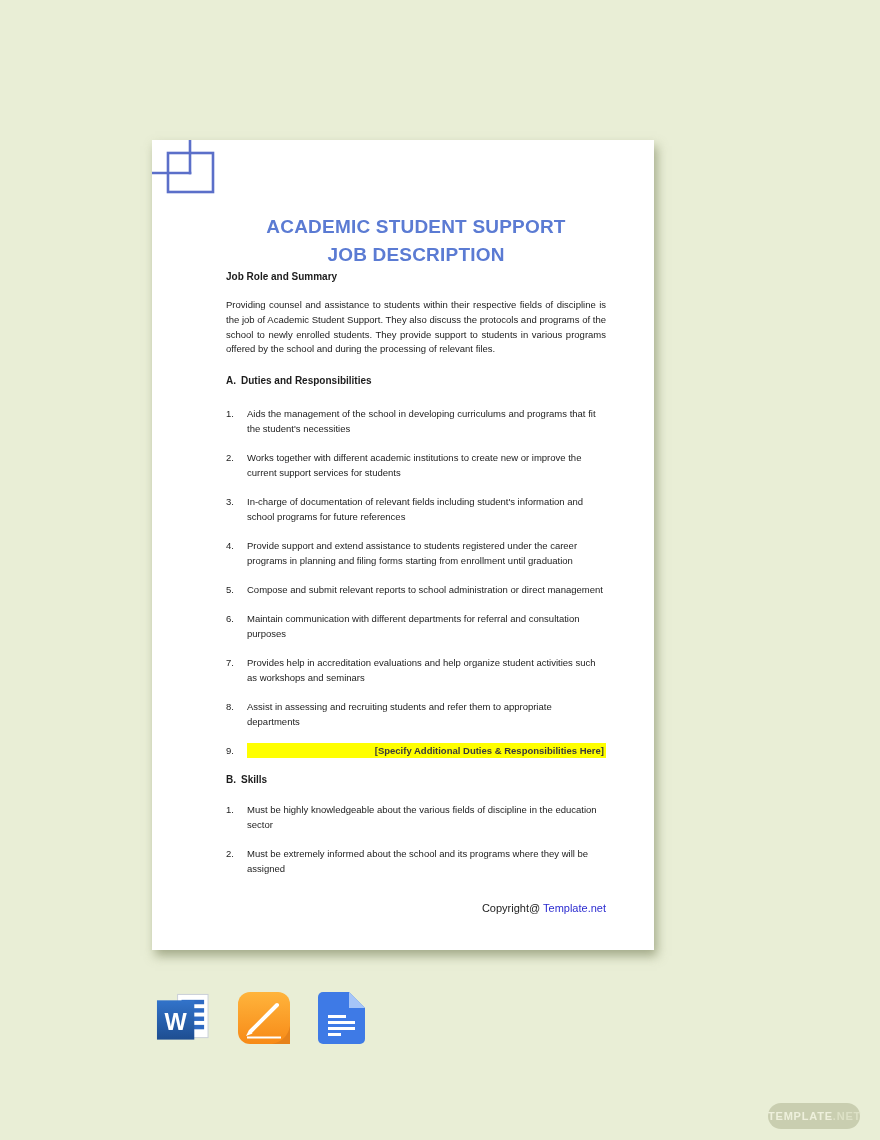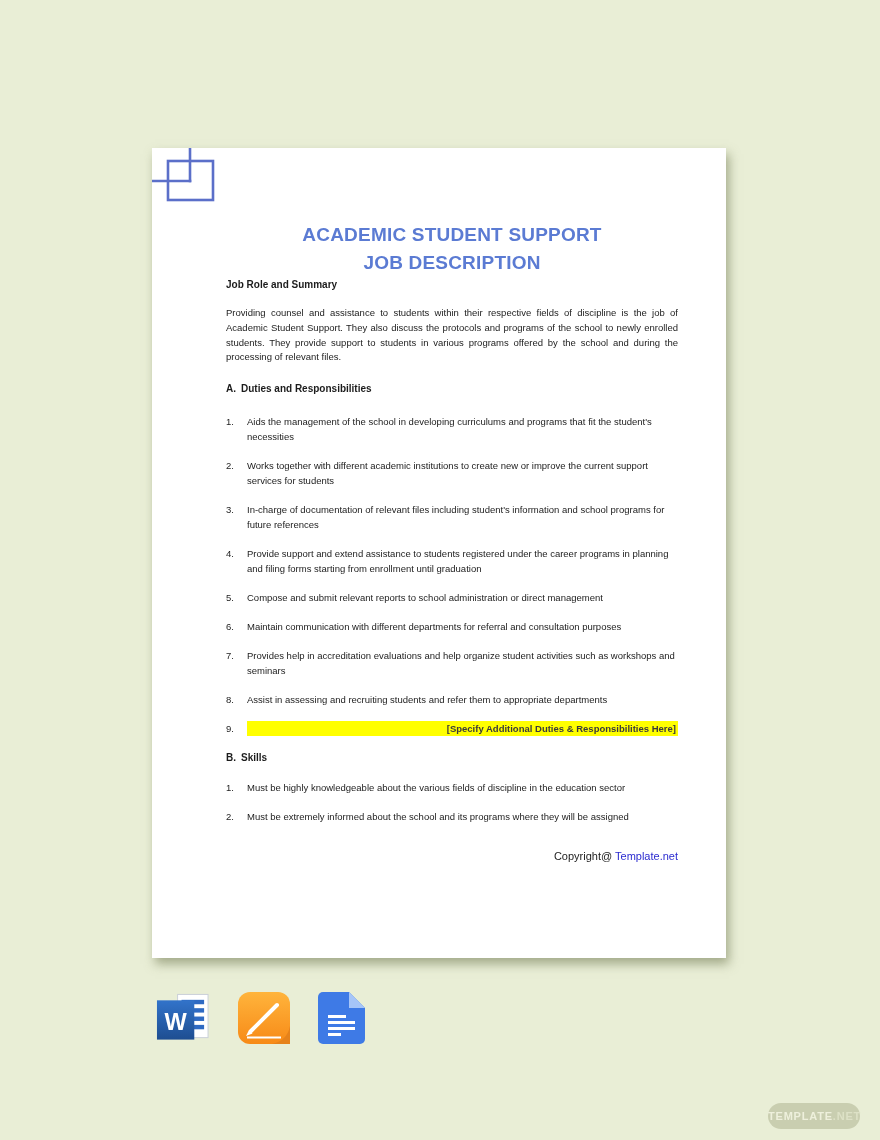--- a/index.html
+++ b/index.html
@@ -5,22 +5,22 @@
   html,body{margin:0;padding:0;}
   body{
     width:880px;height:1140px;
     background:#e9eed6;
     font-family:"Liberation Sans", sans-serif;
     position:relative;
     overflow:hidden;
   }
   .page{
     position:absolute;
-    left:152px;top:148px;
-    width:574px;height:810px;
+    left:152px;top:140px;
+    width:502px;height:810px;
     background:#ffffff;
     box-shadow:3px 6px 10px rgba(105,115,75,.55);
     box-sizing:border-box;
   }
   .logo{
     position:absolute;left:0;top:0;
     width:70px;height:60px;
   }
   .content{
     position:absolute;left:0;top:0;right:0;
@@ -137,21 +137,21 @@
       <div class="li">
         <span class="num">1.</span>
         <span class="txt">Aids the management of the school in developing curriculums and programs that fit the student's necessities</span>
       </div>
       <div class="li">
         <span class="num">2.</span>
         <span class="txt">Works together with different academic institutions to create new or improve the current support services for students</span>
       </div>
       <div class="li">
         <span class="num">3.</span>
-        <span class="txt">In-charge of documentation of relevant files including student's information and school programs for future references</span>
+        <span class="txt">In-charge of documentation of relevant fields including student's information and school programs for future references</span>
       </div>
       <div class="li">
         <span class="num">4.</span>
         <span class="txt">Provide support and extend assistance to students registered under the career programs in planning and filing forms starting from enrollment until graduation</span>
       </div>
       <div class="li">
         <span class="num">5.</span>
         <span class="txt">Compose and submit relevant reports to school administration or direct management</span>
       </div>
       <div class="li">

